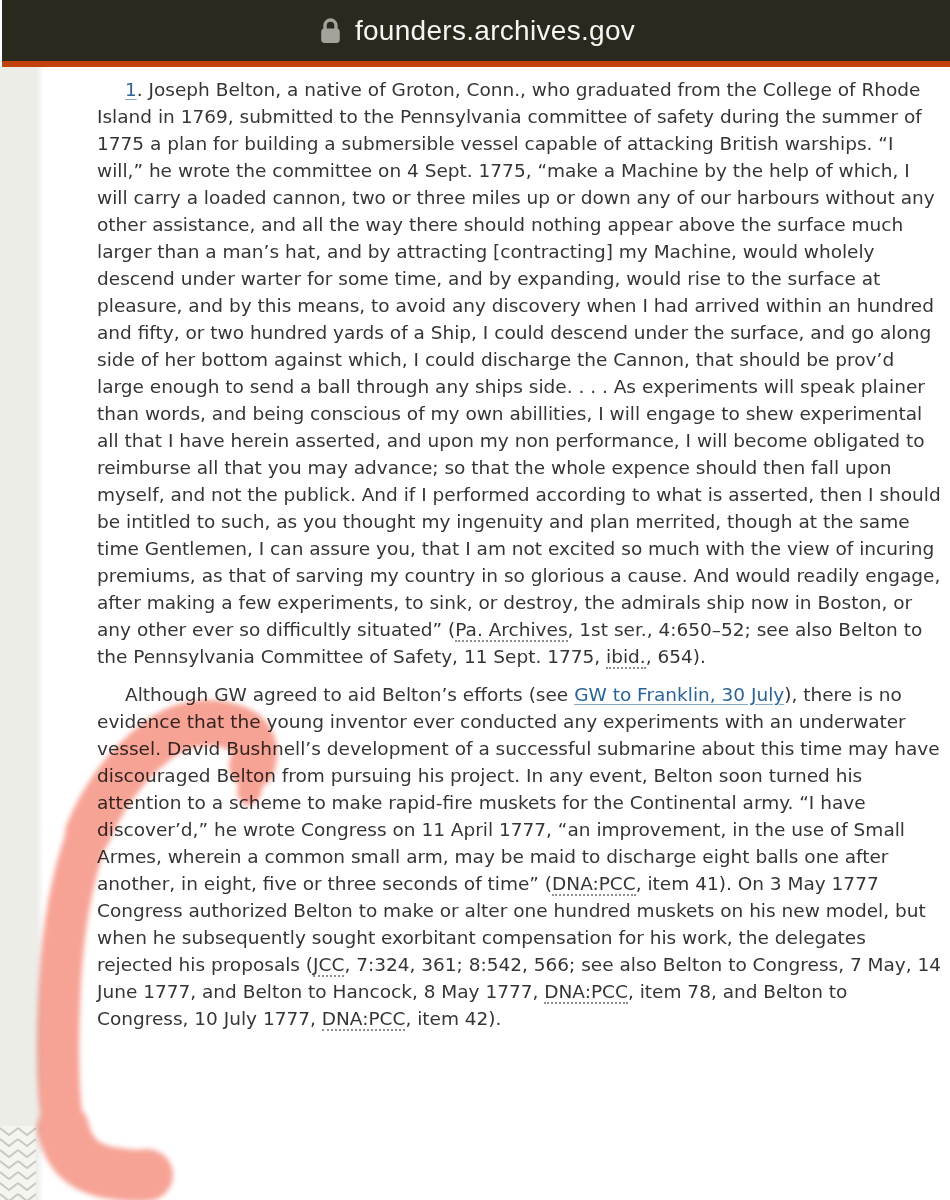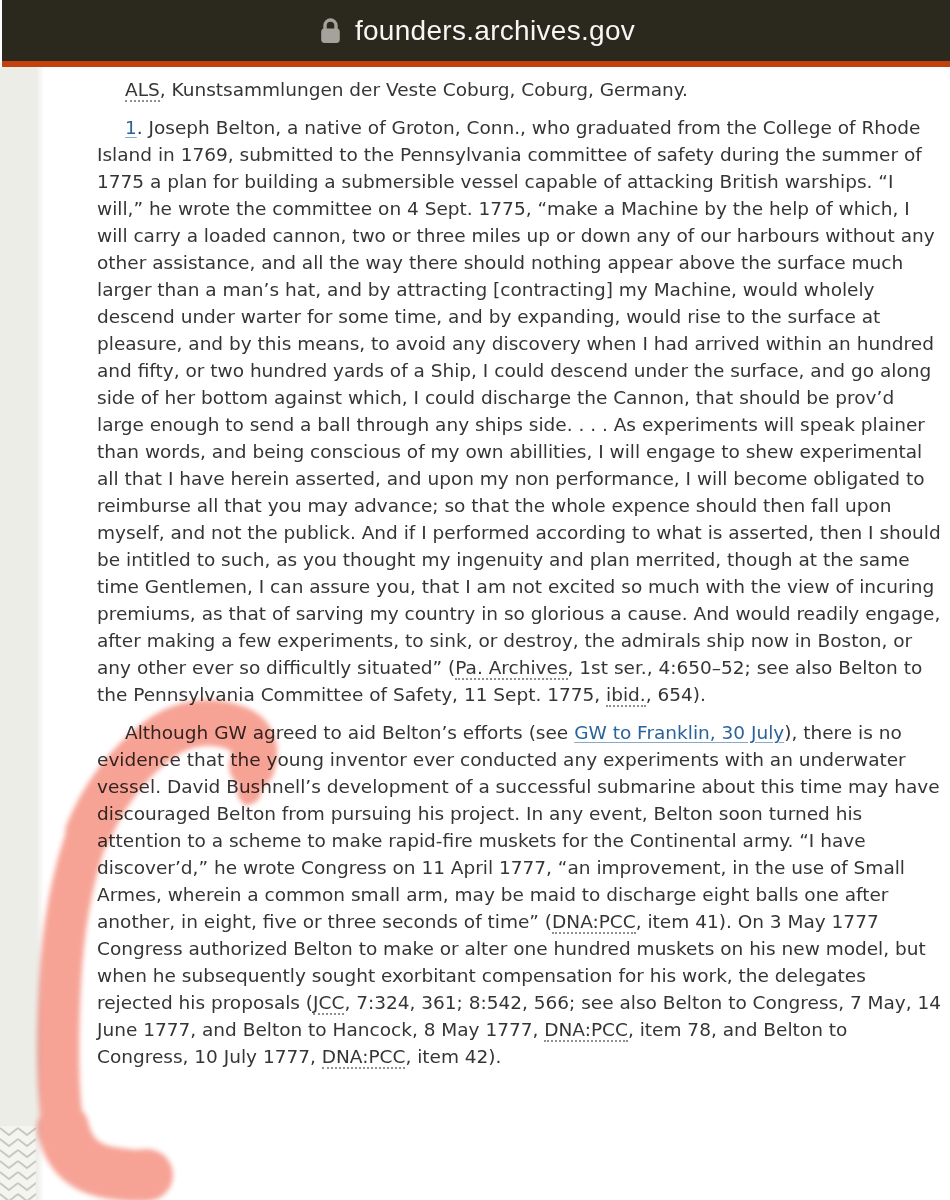--- a/index.html
+++ b/index.html
@@ -61,21 +61,20 @@
             </pattern>
           </defs>
           <rect width="36" height="74" fill="#f4f4f0"></rect>
           <rect width="36" height="74" fill="url(#chv)"></rect>
         </svg>
       </div>
     </div>
     <div class="page-shadow"></div>
 
     <main class="doc">
-      <p><span class="seg-abbr">ALS</span><span>, Kunstsammlungen der Veste Coburg, Coburg, Germany.</span></p>
       <p><a class="seg-link" href="#">1</a><span>. Joseph Belton, a native of Groton, Conn., who graduated from the College of Rhode Island in 1769, submitted to the Pennsylvania committee of safety during the summer of 1775 a plan for building a submersible vessel capable of attacking British warships. “I will,” he wrote the committee on 4 Sept. 1775, “make a Machine by the help of which, I will carry a loaded cannon, two or three miles up or down any of our harbours without any other assistance, and all the way there should nothing appear above the surface much larger than a man’s hat, and by attracting [contracting] my Machine, would wholely descend under warter for some time, and by expanding, would rise to the surface at pleasure, and by this means, to avoid any discovery when I had arrived within an hundred and fifty, or two hundred yards of a Ship, I could descend under the surface, and go along side of her bottom against which, I could discharge the Cannon, that should be prov’d large enough to send a ball through any ships side. . . . As experiments will speak plainer than words, and being conscious of my own abillities, I will engage to shew experimental all that I have herein asserted, and upon my non performance, I will become obligated to reimburse all that you may advance; so that the whole expence should then fall upon myself, and not the publick. And if I performed according to what is asserted, then I should be intitled to such, as you thought my ingenuity and plan merrited, though at the same time Gentlemen, I can assure you, that I am not excited so much with the view of incuring premiums, as that of sarving my country in so glorious a cause. And would readily engage, after making a few experiments, to sink, or destroy, the admirals ship now in Boston, or any other ever so difficultly situated” (</span><span class="seg-abbr-italic">Pa. Archives</span><span>, 1st ser., 4:650–52; see also Belton to the Pennsylvania Committee of Safety, 11 Sept. 1775, </span><span class="seg-abbr">ibid.</span><span>, 654).</span></p>
       <p><span>Although GW agreed to aid Belton’s efforts (see </span><a class="seg-link" href="#">GW to Franklin, 30 July</a><span>), there is no evidence that the young inventor ever conducted any experiments with an underwater vessel. David Bushnell’s development of a successful submarine about this time may have discouraged Belton from pursuing his project. In any event, Belton soon turned his attention to a scheme to make rapid-fire muskets for the Continental army. “I have discover’d,” he wrote Congress on 11 April 1777, “an improvement, in the use of Small Armes, wherein a common small arm, may be maid to discharge eight balls one after another, in eight, five or three seconds of time” (</span><span class="seg-abbr">DNA:PCC</span><span>, item 41). On 3 May 1777 Congress authorized Belton to make or alter one hundred muskets on his new model, but when he subsequently sought exorbitant compensation for his work, the delegates rejected his proposals (</span><span class="seg-abbr-italic">JCC</span><span>, 7:324, 361; 8:542, 566; see also Belton to Congress, 7 May, 14 June 1777, and Belton to Hancock, 8 May 1777, </span><span class="seg-abbr">DNA:PCC</span><span>, item 78, and Belton to Congress, 10 July 1777, </span><span class="seg-abbr">DNA:PCC</span><span>, item 42).</span></p>
     </main>
 
     <svg class="marker" width="950" height="1133" viewBox="0 67 950 1133">
       <defs>
         <filter id="soften" x="-30%" y="-30%" width="160%" height="160%">
           <feGaussianBlur stdDeviation="2.6"></feGaussianBlur>
         </filter>
       </defs>

